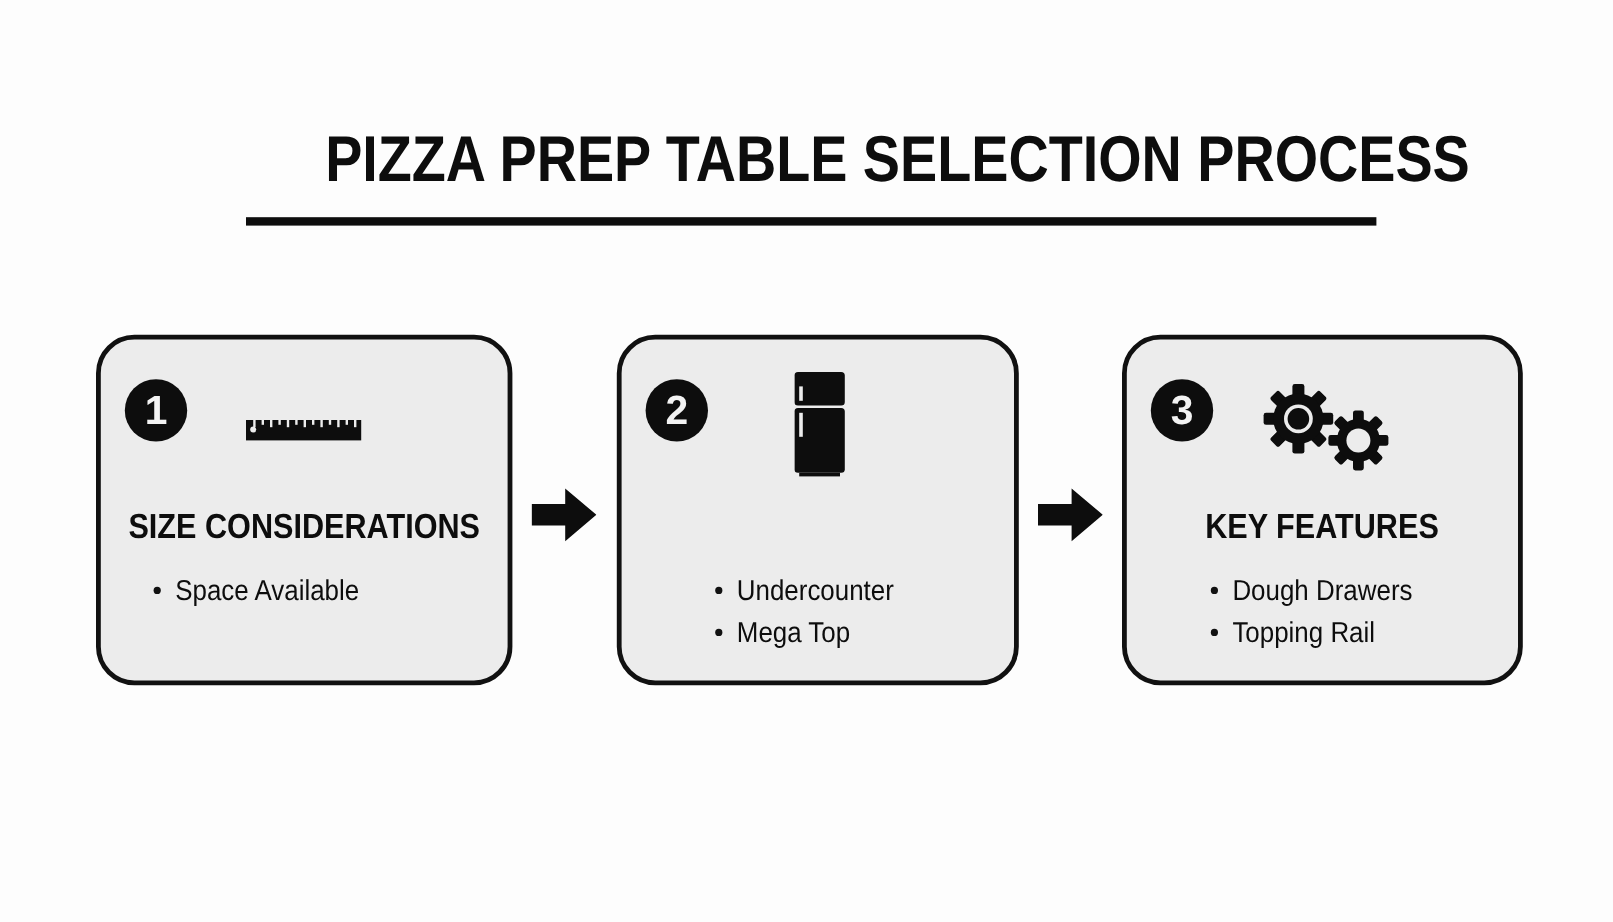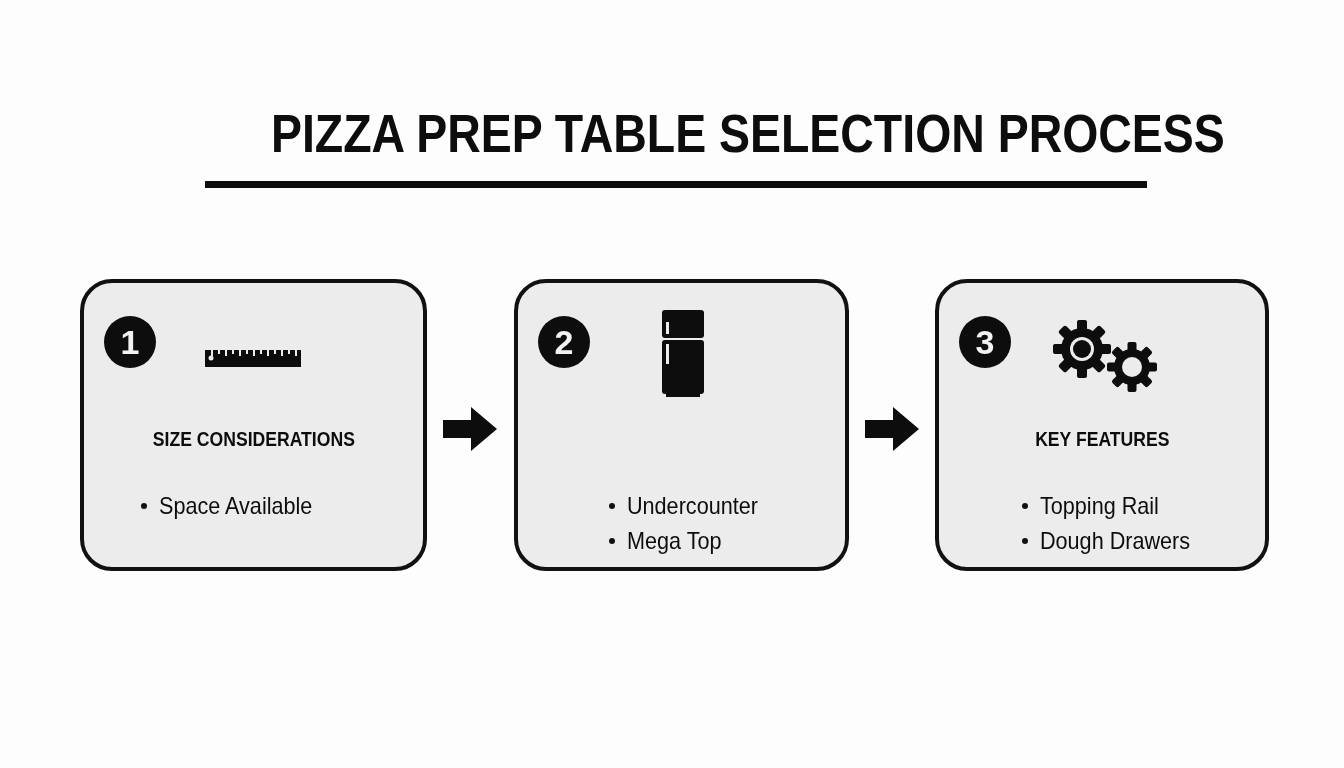--- a/index.html
+++ b/index.html
@@ -25,26 +25,26 @@
     box-sizing:border-box;
   }
   .badge {
     position:absolute; left:20px; top:33px; width:52px; height:52px;
     border-radius:50%; background:#0d0d0d; color:#f3f3f3;
     font-weight:700; font-size:34px; line-height:52px; text-align:center;
   }
   .icon { position:absolute; }
   .card-title {
     position:absolute; left:0; right:0; top:136px;
-    text-align:center; font-weight:700; font-size:20px; line-height:40px;
+    text-align:center; font-weight:700; font-size:29px; line-height:40px;
     white-space:nowrap;
   }
   .card-title span { display:inline-block; transform:scaleX(0.88); }
   .bullets {
-    position:absolute; top:192px; margin:13px; padding:0; list-style:none;
+    position:absolute; top:192px; margin:0; padding:0; list-style:none;
     font-size:24px; line-height:35px; white-space:nowrap;
   }
   .bullets li { display:block; }
   .bullets li .dot {
     display:inline-block; width:6px; height:6px; border-radius:50%;
     background:#111; margin-right:12px; vertical-align:middle; position:relative; top:-2px;
   }
   .bullets li .txt { display:inline-block; transform:scaleX(0.9); transform-origin:left center; }
   .arrow { position:absolute; top:406px; width:54px; height:46px; }
 </style>
@@ -126,16 +126,16 @@
         <rect x="-4.5" y="-25" width="9" height="50" rx="2" transform="rotate(45)"></rect>
         <rect x="-4.5" y="-25" width="9" height="50" rx="2" transform="rotate(90)"></rect>
         <rect x="-4.5" y="-25" width="9" height="50" rx="2" transform="rotate(135)"></rect>
         <circle r="18"></circle>
       </g>
       <circle r="10" fill="#ececec"></circle>
     </g>
   </svg>
   <div class="card-title"><span>KEY FEATURES</span></div>
   <ul class="bullets" style="left:70px;">
+    <li><span class="dot"></span><span class="txt">Dough Drawers</span></li>
     <li><span class="dot"></span><span class="txt">Topping Rail</span></li>
-    <li><span class="dot"></span><span class="txt">Dough Drawers</span></li>
   </ul>
 </div>
 
 </body></html>

